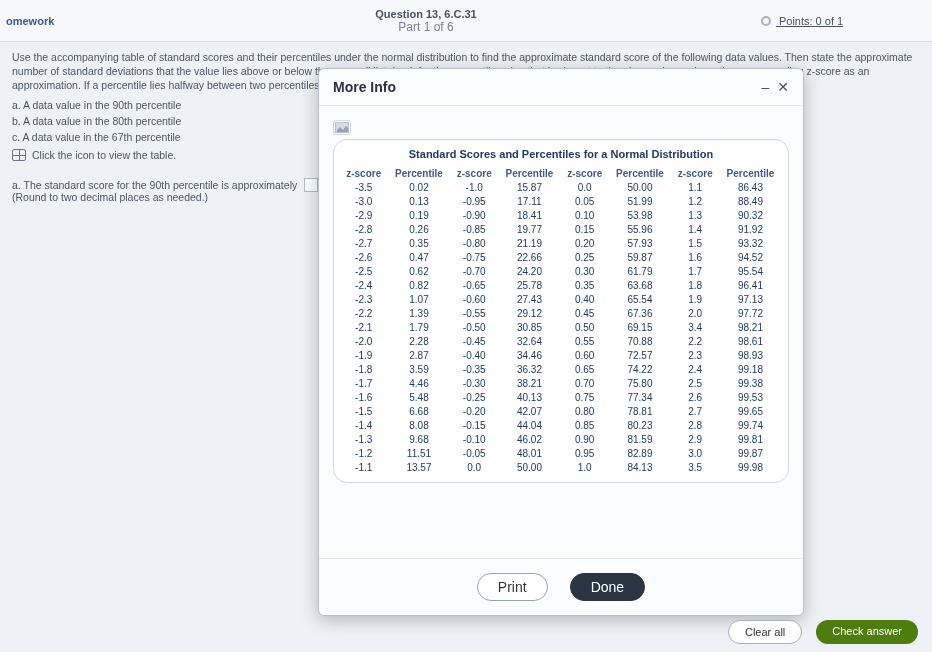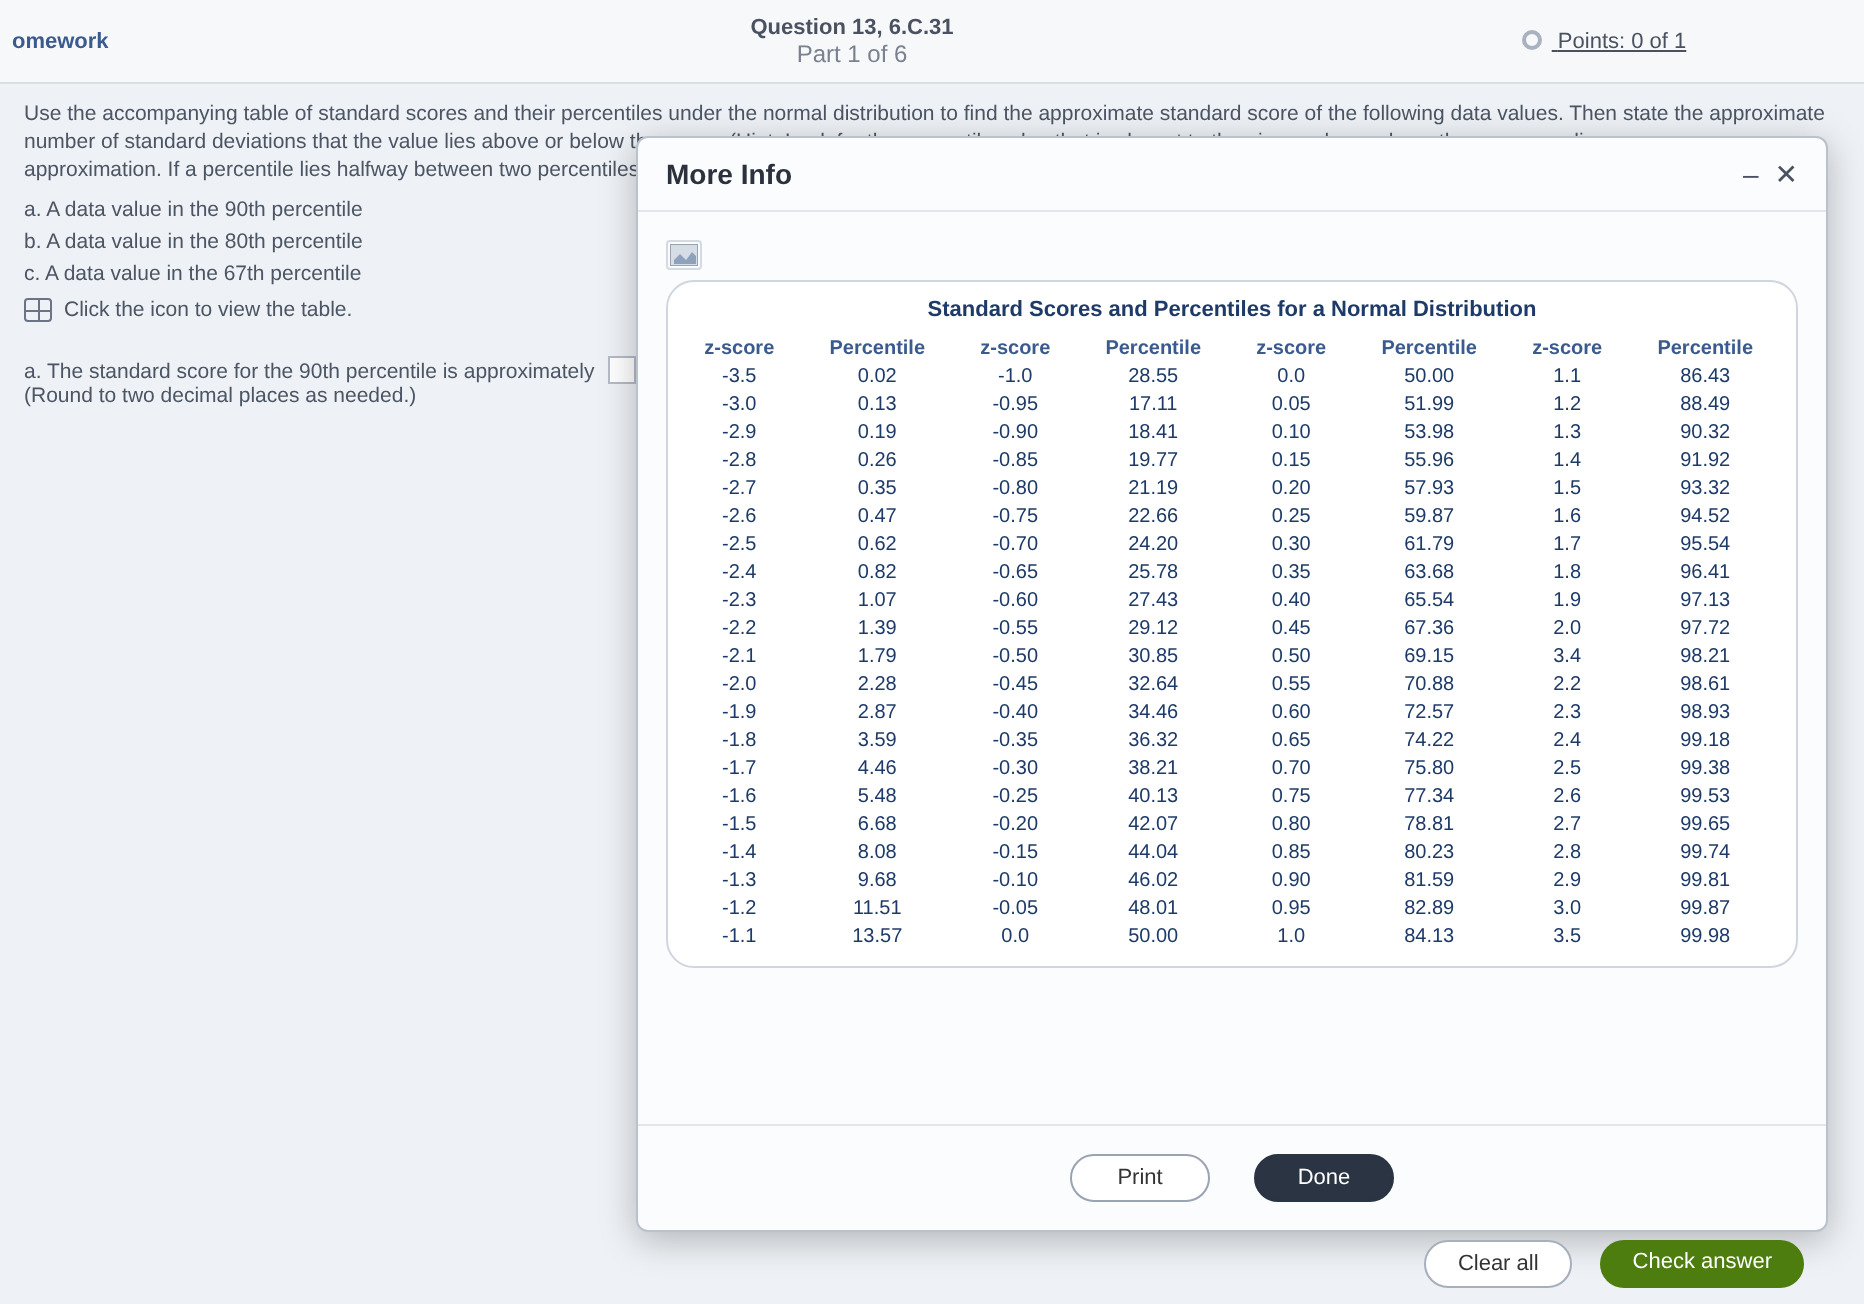--- a/index.html
+++ b/index.html
@@ -36,42 +36,42 @@
   .subq { padding:2px 12px; font-size:10.5px; color:#4b5563;}
   .icon-row{padding:4px 12px;font-size:10.5px;color:#4b5563;display:flex;align-items:center;gap:6px;}
   .tbl-ico{width:14px;height:12px;border:1px solid #6a7485;border-radius:2px;display:inline-block;position:relative;}
   .tbl-ico::before,.tbl-ico::after{content:"";position:absolute;background:#6a7485;}
   .tbl-ico::before{width:100%;height:1px;top:5px;left:0;}
   .tbl-ico::after{width:1px;height:100%;left:6px;top:0;}
   .partA{padding:10px 12px;font-size:10.5px;color:#4b5563;}
   .blank{display:inline-block;width:14px;height:14px;border:1px solid #b4bbc7;background:#fff;margin-left:4px;position:relative;top:3px;}
   
   .modal{
-    position:absolute; left:318px; top:68px; width:596px; height:548px;
+    position:absolute; left:318px; top:68px; width:486px; height:548px;
     background:#fbfcfd; border:1px solid #b9c1cd; border-radius:6px;
     box-shadow:0 4px 18px rgba(0,0,0,.25);
     display:flex; flex-direction:column;
   }
   .mhead{display:flex;justify-content:space-between;align-items:center;padding:10px 14px;border-bottom:1px solid #e2e6ec;}
   .mhead h3{font-size:14px;font-weight:600;color:#2b323e;}
   .close{font-size:14px;color:#4a5160;display:flex;gap:8px;}
   .inner{flex:1;overflow:auto;padding:10px 14px 8px 14px;}
   .box{border:1px solid #cfd6e0;border-radius:14px;padding:8px 6px;background:#fff;}
   .refimg{margin-top:4px;display:inline-block;border:1px solid #d5dae2;padding:1px;border-radius:2px;}
   .refimg svg{display:block;}
   .tbl-title{text-align:center;font-weight:700;font-size:11px;color:#1e3a68;margin-bottom:6px;}
   table{width:100%;border-collapse:collapse;font-size:10px;color:#1e3a68;}
   th,td{text-align:center;padding:1.5px 2px;}
   th{color:#3b5a8e;font-weight:700;}
   .mfoot{display:flex;justify-content:center;gap:22px;padding:14px;border-top:1px solid #e2e6ec;}
-  .btn{padding:5px 20px;border-radius:16px;font-size:11px;display:inline-block;text-align:center;min-width:70px;}
+  .btn{padding:5px 20px;border-radius:16px;font-size:14px;display:inline-block;text-align:center;min-width:70px;}
   .btn-outline{border:1px solid #9aa3b2;background:#fff;color:#333;}
   .btn-solid{background:#2a3442;color:#fff;border:1px solid #2a3442;}
   
-  .bbar{position:absolute;right:30px;bottom:8px;display:flex;gap:14px;text-align:center;}
+  .bbar{position:absolute;right:14px;bottom:8px;display:flex;gap:14px;text-align:center;}
   .pill{padding:5px 16px;border-radius:16px;font-size:11px;}
   .pill-outline{border:1px solid #a7afbc;background:#fff;color:#333;}
   .pill-red{background:#4d7c0f;color:#fff;}
   .cursor{position:absolute;left:572px;top:80px;font-size:14px;color:#000;pointer-events:none;}
 </style>
 </head>
 <body>
 
 <div class="topbar">
   <div class="left">omework</div>
@@ -130,21 +130,21 @@
               <th>Percentile</th>
               <th>z-score</th>
               <th>Percentile</th>
             </tr>
           </thead>
         <tbody id="tbody">
             <tr>
               <td>-3.5</td>
               <td>0.02</td>
               <td>-1.0</td>
-              <td>28.55</td>
+              <td>15.87</td>
               <td>0.0</td>
               <td>50.00</td>
               <td>1.1</td>
               <td>86.43</td>
             </tr>
             <tr>
               <td>-3.0</td>
               <td>0.13</td>
               <td>-0.95</td>
               <td>17.11</td>

